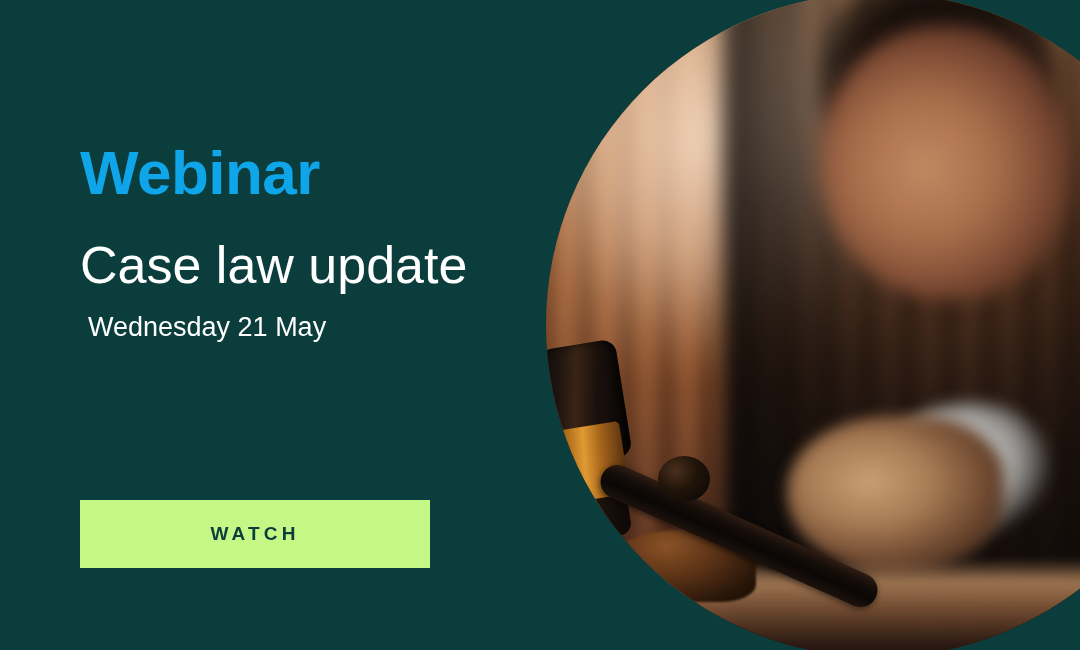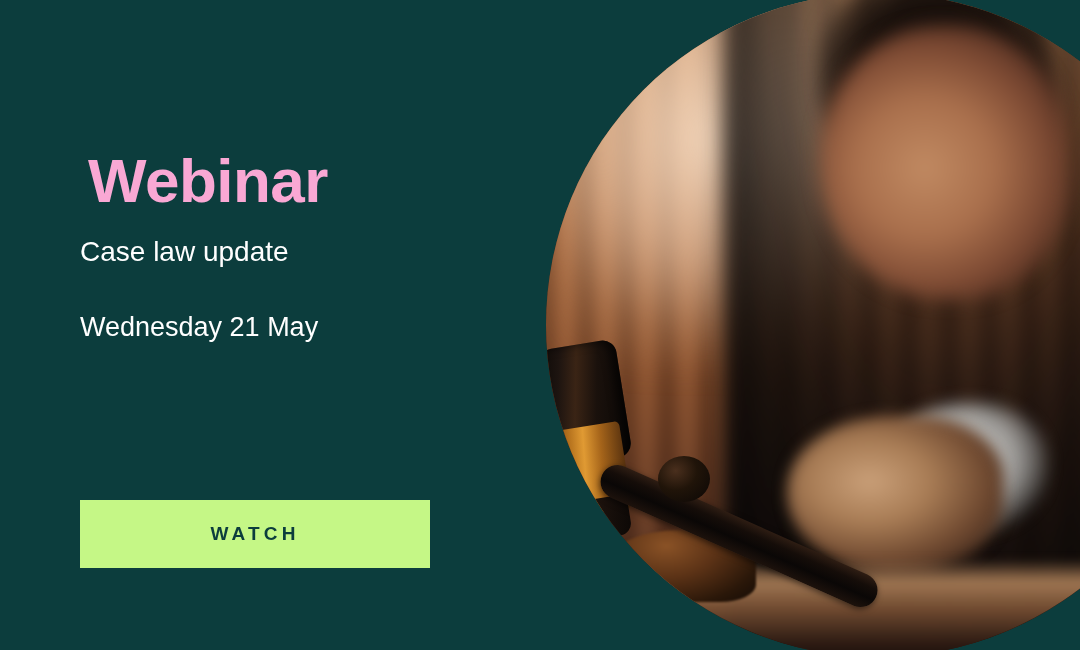--- a/index.html
+++ b/index.html
@@ -249,43 +249,43 @@
     left: 80px;
     top: 0;
     width: 460px;
     height: 650px;
   }
 
   .eyebrow {
     position: absolute;
     top: 140px;
     left: 0;
-    margin: 8px;
+    margin: 0;
     font-size: 62px;
     line-height: 1.05;
     font-weight: bold;
     letter-spacing: -0.5px;
-    color: #f9a8d4;
+    color: #0ea5e9;
   }
 
   .headline {
     position: absolute;
     top: 236px;
     left: 0;
     margin: 0;
-    font-size: 28px;
+    font-size: 52px;
     line-height: 1.12;
     font-weight: normal;
     color: #FFFFFF;
   }
 
   .schedule {
     position: absolute;
     top: 308px;
-    left: 0;
+    left: 8px;
     margin: 0;
     font-size: 27px;
     line-height: 1.42;
     font-weight: normal;
     color: #FFFFFF;
   }
   .schedule span { display: block; }
 
   .cta {
     position: absolute;

